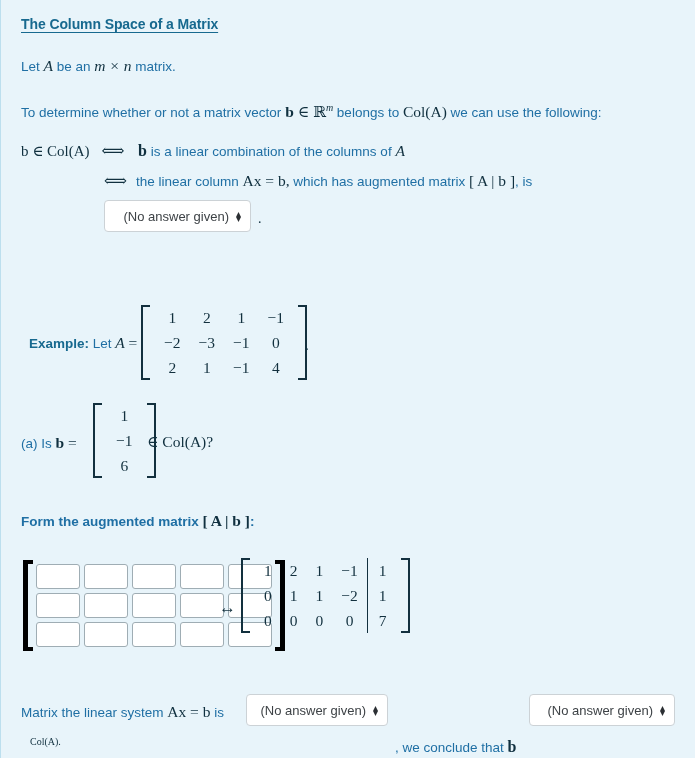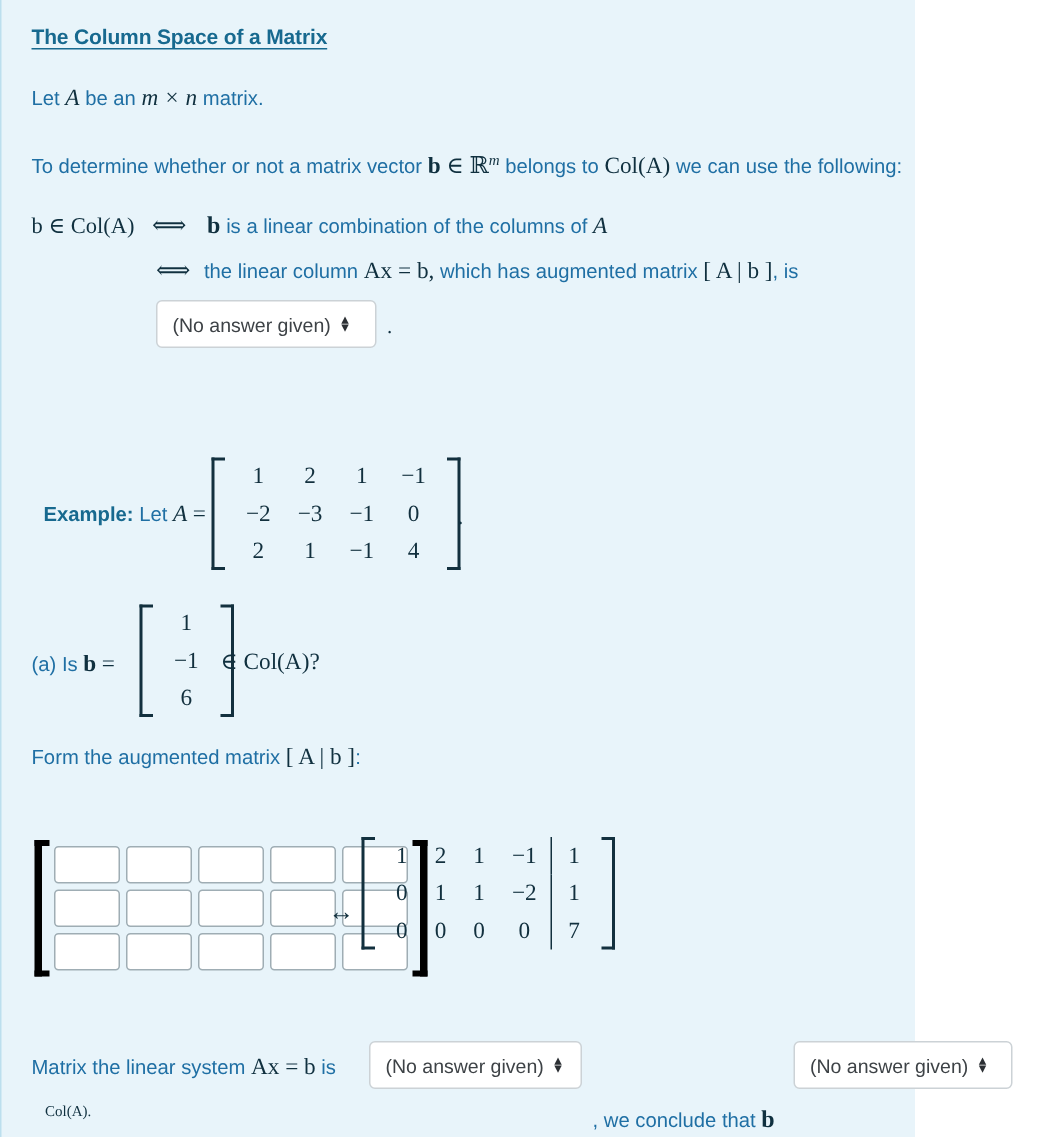--- a/index.html
+++ b/index.html
@@ -10,21 +10,21 @@
   body {
     width: 695px;
     height: 758px;
     font-family: "Liberation Sans", sans-serif;
     overflow: hidden;
   }
 
   
   #page {
     position: relative;
-    width: 610px;
+    width: 695px;
     height: 758px;
     box-sizing: border-box;
     background: #e8f4fa;
     border-left: 1px solid #bcdfee;
     padding: 0;
     color: #1f6fa4;
     font-size: 13.5px;
   }
 
   
@@ -62,21 +62,21 @@
   .sup {
     font-size: 10px;
     vertical-align: super;
     font-style: italic;
   }
 
   
   .dd {
     display: inline-flex;
     align-items: center;
-    justify-content: flex-start;
+    justify-content: flex-end;
     box-sizing: border-box;
     background: #ffffff;
     border: 1px solid #ccd2d6;
     border-radius: 4px;
     color: #3d4246;
     font-family: "Liberation Sans", sans-serif;
     font-size: 13px;
     padding: 6px 9px 6px 10px;
     vertical-align: middle;
     white-space: nowrap;
@@ -254,21 +254,21 @@
       <tr>
         <td>6</td>
       </tr>
     </tbody>
       </table>
     <div class="brk r"></div>
   </div>
 
   <div class="line m" style="left:146px; top:433px;">∈ Col(A)?</div>
 
-  <div class="line" style="left:20px; top:496px;">
+  <div class="line" style="left:20px; top:512px;font-weight:bold;">
     <span>Form the augmented matrix </span><span class="m">[ A | b ]</span><span>:</span>
   </div>
 
   <div id="gridwrap">
     <div class="gbrk l"></div>
     <div id="gridcells">
       <div class="grow">
         <input class="cell" type="text" value="" style="">
         <input class="cell" type="text" value="" style="">
         <input class="cell" type="text" value="" style="">

